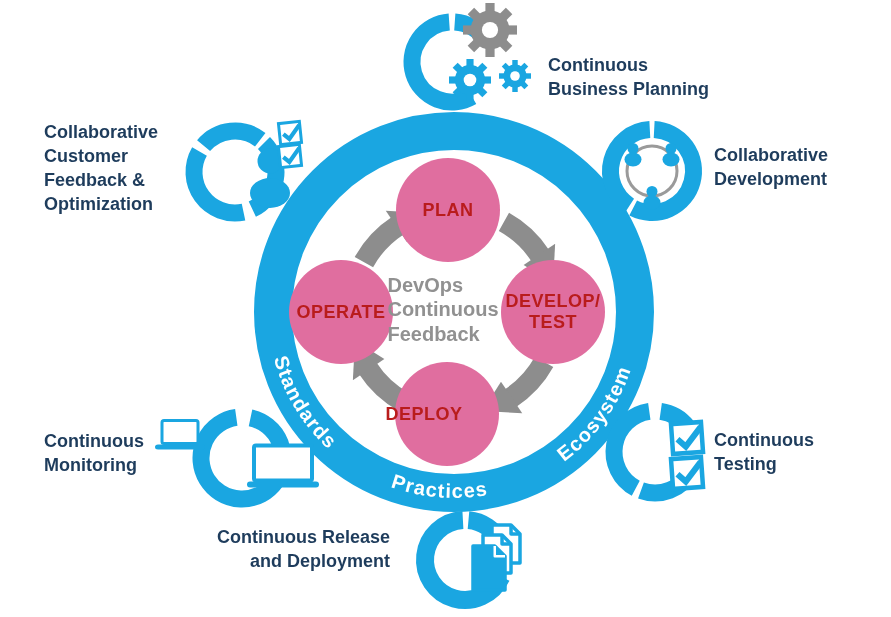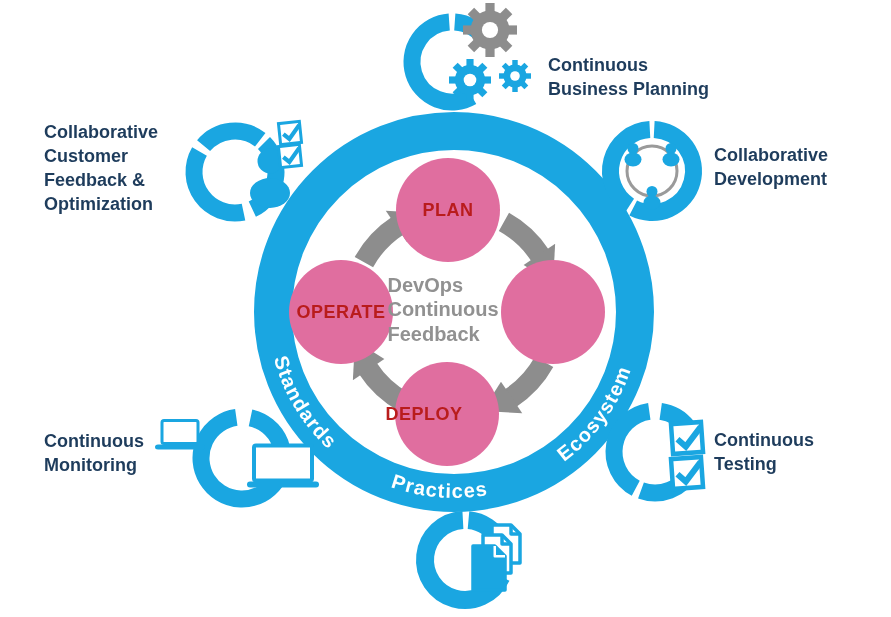--- a/index.html
+++ b/index.html
@@ -157,32 +157,36 @@
           <path d="M 283.28 133.42 L 288.74 138.88 L 300.08 125.86" fill="none" class="blue-stroke" stroke-width="4.2"></path>
         </g>
         <g transform="rotate(-6 290 156)">
           <rect x="279.5" y="145.5" width="21" height="21" fill="#fff" class="blue-stroke" stroke-width="3"></rect>
           <path d="M 283.28 156.42 L 288.74 161.88 L 300.08 148.86" fill="none" class="blue-stroke" stroke-width="4.2"></path>
         </g>
       </g>
   </svg>
 
   <div class="stage-lbl" style="left:448px;top:210px">PLAN</div>
+  <div class="stage-lbl" style="left:553px;top:312px">DEVELOP/
+TEST</div>
   <div class="stage-lbl" style="left:424px;top:414px">DEPLOY</div>
   <div class="stage-lbl" style="left:341px;top:312px">OPERATE</div>
 
   <div class="center-lbl" style="left:443px;top:310px">DevOps
 Continuous
 Feedback</div>
 
   <div class="lbl" style="left:548px;top:54px">Continuous
 Business Planning</div>
   <div class="lbl" style="left:714px;top:144px">Collaborative
 Development</div>
   <div class="lbl" style="left:714px;top:429px">Continuous
 Testing</div>
+  <div class="lbl right" style="left:200px;top:526px;width:190px">Continuous Release
+and Deployment</div>
   <div class="lbl" style="left:44px;top:430px">Continuous
 Monitoring</div>
   <div class="lbl" style="left:44px;top:121px">Collaborative
 Customer
 Feedback &amp;
 Optimization</div>
 </div>
 
 </body></html>

